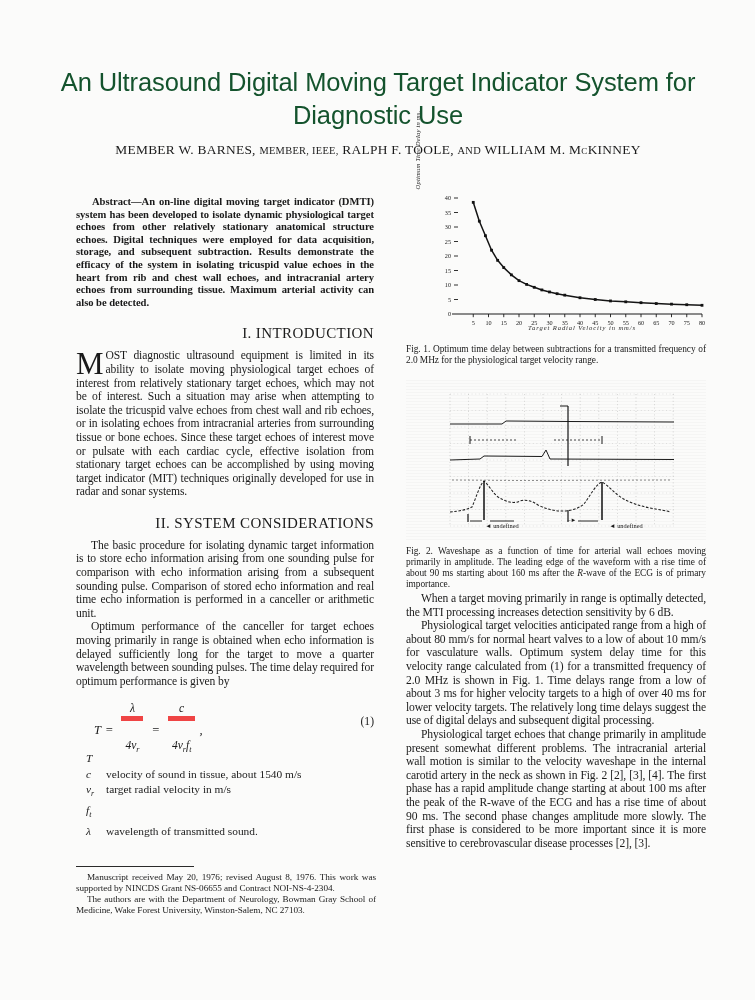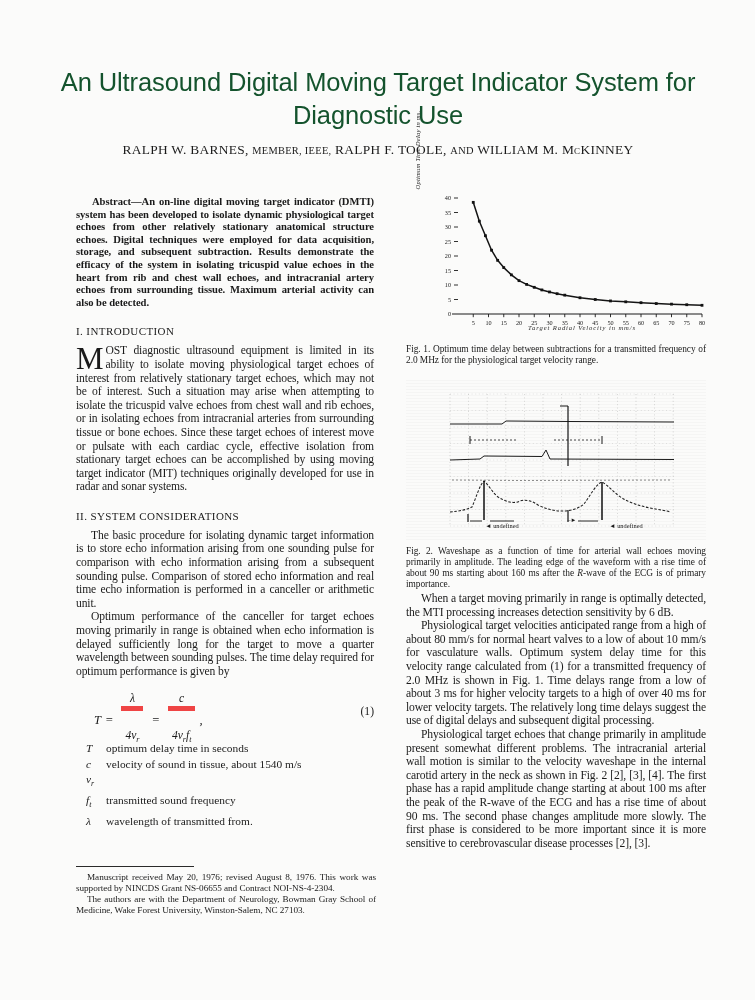--- a/index.html
+++ b/index.html
@@ -89,22 +89,22 @@
     line-height: 12.6px;
     font-weight: bold;
     text-align: justify;
     text-indent: 16px;
     letter-spacing: -.05px;
   }
   .abstract .lead {
     font-weight: bold;
   }
   .sec-head {
-    text-align: left;
-    font-size: 11px;
+    text-align: right;
+    font-size: 15px;
     font-variant: small-caps;
     letter-spacing: .4px;
     margin: 16px 0 7px 0;
   }
   p.body {
     font-size: 11.6px;
     line-height: 13.6px;
     text-align: justify;
     text-indent: 15px;
     margin: 0;
@@ -270,21 +270,21 @@
 </style>
 </head>
 <body>
 
 <div class="page">
 
 
   <div class="title">An Ultrasound Digital Moving Target Indicator System for Diagnostic Use</div>
 
   <div class="authors">
-    <span>RALPH W. BARNES,</span>
+    <span>MEMBER W. BARNES,</span>
     <span class="small">MEMBER, IEEE,</span>
     <span>RALPH F. TOOLE,</span>
     <span class="small">AND</span>
     <span>WILLIAM M. McKINNEY</span>
   </div>
 
   <div class="col-left">
 
     <div class="abstract">
       <span class="lead">Abstract</span><span>—An on-line digital moving target indicator (DMTI) system has been developed to isolate dynamic physiological target echoes from other relatively stationary anatomical structure echoes. Digital techniques were employed for data acquisition, storage, and subsequent subtraction. Results demonstrate the efficacy of the system in isolating tricuspid value echoes in the heart from rib and chest wall echoes, and intracranial artery echoes from surrounding tissue. Maximum arterial activity can also be detected.</span>
@@ -316,36 +316,35 @@
         </span>
         <span>,</span>
       </span>
       <span class="eq-num">(1)</span>
     </div>
 
 
     <ul class="deflist">
       <li>
         <span class="sym">T</span>
-        <span class="desc">optimum delay time in seconds</span>
       </li>
       <li>
         <span class="sym">c</span>
         <span class="desc">velocity of sound in tissue, about 1540 m/s</span>
       </li>
       <li>
         <span class="sym"><span>v</span><sub>r</sub></span>
+        <span class="desc">target radial velocity in m/s</span>
       </li>
       <li>
         <span class="sym"><span>f</span><sub>t</sub></span>
-        <span class="desc">transmitted sound frequency</span>
       </li>
       <li>
         <span class="sym">λ</span>
-        <span class="desc">wavelength of transmitted from.</span>
+        <span class="desc">wavelength of transmitted sound.</span>
       </li>
     </ul>
   </div>
 
   <div class="footnote-rule"></div>
   <div class="footnote">
     <p>Manuscript received May 20, 1976; revised August 8, 1976. This work was supported by NINCDS Grant NS-06655 and Contract NOI-NS-4-2304.</p>
     <p>The authors are with the Department of Neurology, Bowman Gray School of Medicine, Wake Forest University, Winston-Salem, NC 27103.</p>
   </div>
 

